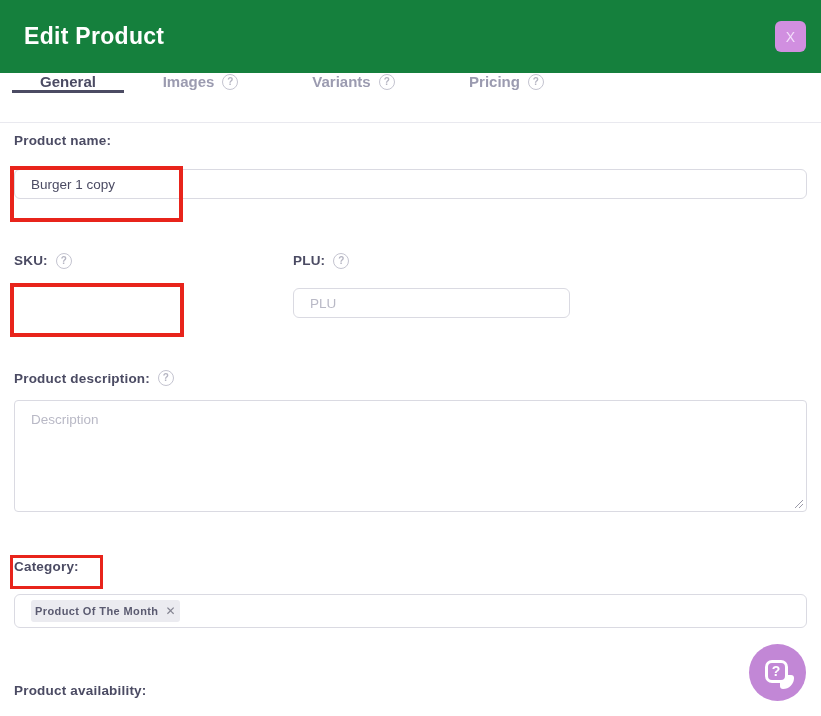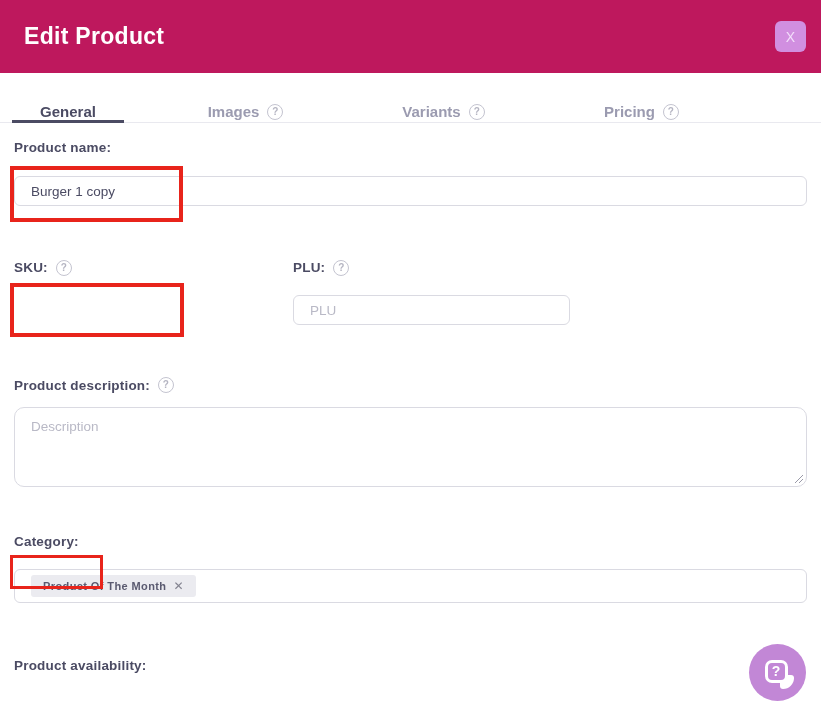--- a/index.html
+++ b/index.html
@@ -7,36 +7,36 @@
   body {
     font-family:"Liberation Sans", sans-serif;
     background:#ffffff;
     position:relative;
     overflow:hidden;
     color:#4b4b63;
   }
 
   
   .modal-header {
-    height:73px; background:#be185d;
+    height:73px; background:#15803d;
     display:flex; align-items:center; justify-content:space-between;
     padding:0 15px 0 24px;
   }
   .modal-title { color:#ffffff; font-size:23px; font-weight:bold; letter-spacing:.3px; }
   .close-btn {
     width:31px; height:31px; background:#d18fe0; border:none; border-radius:6px;
     color:#f3defa; font-size:14px; line-height:1; cursor:pointer;
     display:flex; align-items:center; justify-content:center;
     font-family:"Liberation Sans", sans-serif;
   }
 
   
   .tabs {
-    display:flex; align-items:flex-end; height:50px;
-    border-bottom:1px solid #e9e9ef; padding:0 12px;gap:45px;
+    display:flex; align-items:flex-start; height:50px;
+    border-bottom:1px solid #e9e9ef; padding:0 12px;
   }
   .tab {
     display:flex; align-items:center; justify-content:center; gap:8px;
     font-size:15px; font-weight:bold; color:#9b9bb0; cursor:pointer;
     width:153px; border-bottom:3px solid transparent; margin-bottom:-1px;
   }
   .tab.first { width:112px; }
   .tab.active { color:#4b4b63; border-bottom-color:#4b4b63; }
   .help-circle {
     width:16px; height:16px; border-radius:50%;
@@ -45,52 +45,52 @@
     display:inline-flex; align-items:center; justify-content:center;
     flex:0 0 auto;
   }
 
   
   .content { padding:0 14px; position:relative; }
   .field-label {
     font-size:13.5px; font-weight:bold; color:#4b4b63; letter-spacing:.2px;
     display:inline-flex; align-items:center; gap:8px;
   }
-  .lbl-name { margin-top:17px; }
+  .lbl-name { margin-top:10px; }
   .text-input {
     display:block; width:100%; height:30px;
     border:1px solid #dadae2; border-radius:6px;
     padding:0 16px; font-size:13.5px; color:#4b4b63;
     font-family:"Liberation Sans", sans-serif; outline:none; background:#fff;
   }
   .text-input::placeholder, textarea::placeholder { color:#b9b9c6; opacity:1; }
   .input-name { margin-top:20px; }
 
   .sku-row { display:flex; margin-top:52px; }
   .sku-col { width:279px; }
   .plu-col { width:277px; }
   .sku-row .text-input { margin-top:19px; }
 
   .lbl-desc { margin-top:52px; }
   .desc-wrap { position:relative; margin-top:13px; }
   .desc-area {
-    display:block; width:100%; height:80px; resize:none;
-    border:1px solid #dadae2; border-radius:10px;
+    display:block; width:100%; height:112px; resize:none;
+    border:1px solid #dadae2; border-radius:4px;
     padding:11px 16px; font-size:13.5px; color:#4b4b63;
     font-family:"Liberation Sans", sans-serif; outline:none;
   }
   .resize-grip { position:absolute; right:3px; bottom:3px; pointer-events:none; }
 
   .lbl-cat { margin-top:47px; }
   .cat-input {
     margin-top:19px; height:34px; border:1px solid #dadae2; border-radius:6px;
     display:flex; align-items:center; padding:0 16px; cursor:text; background:#fff;
   }
   .chip {
-    background:#ebebf0; border-radius:3px; padding:4px 12px;
+    background:#ebebf0; border-radius:3px; padding:4px 4px;
     font-size:11px; font-weight:bold; color:#5a5a70; letter-spacing:.4px;
     display:inline-flex; align-items:center; gap:7px; white-space:nowrap;
   }
   .chip-x { color:#82828f; font-size:12px; font-weight:normal; cursor:pointer; }
 
   .lbl-avail { margin-top:55px; }
 
   
   .annot { position:absolute; border:4px solid #e8241b; pointer-events:none; z-index:5; }
   .annot-name { left:10px; top:166px; width:173px; height:56px; }

